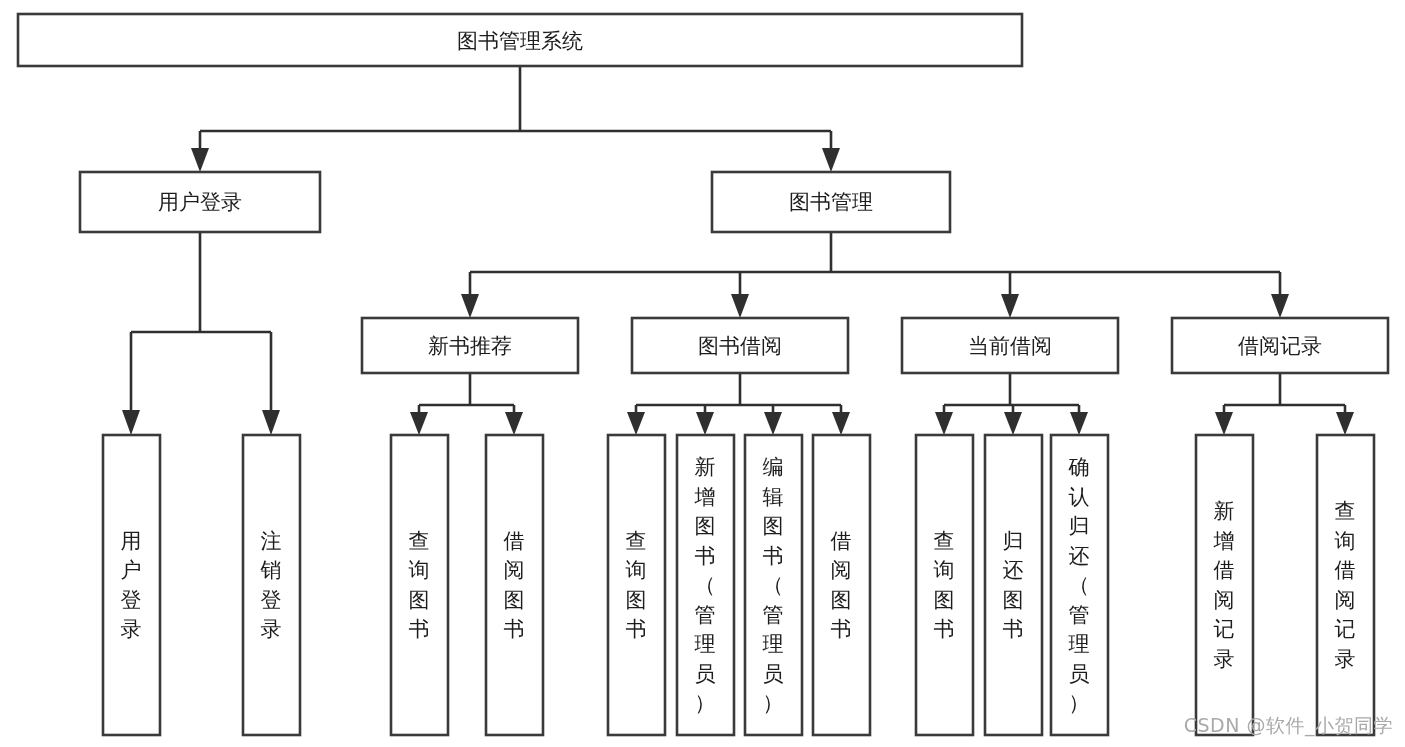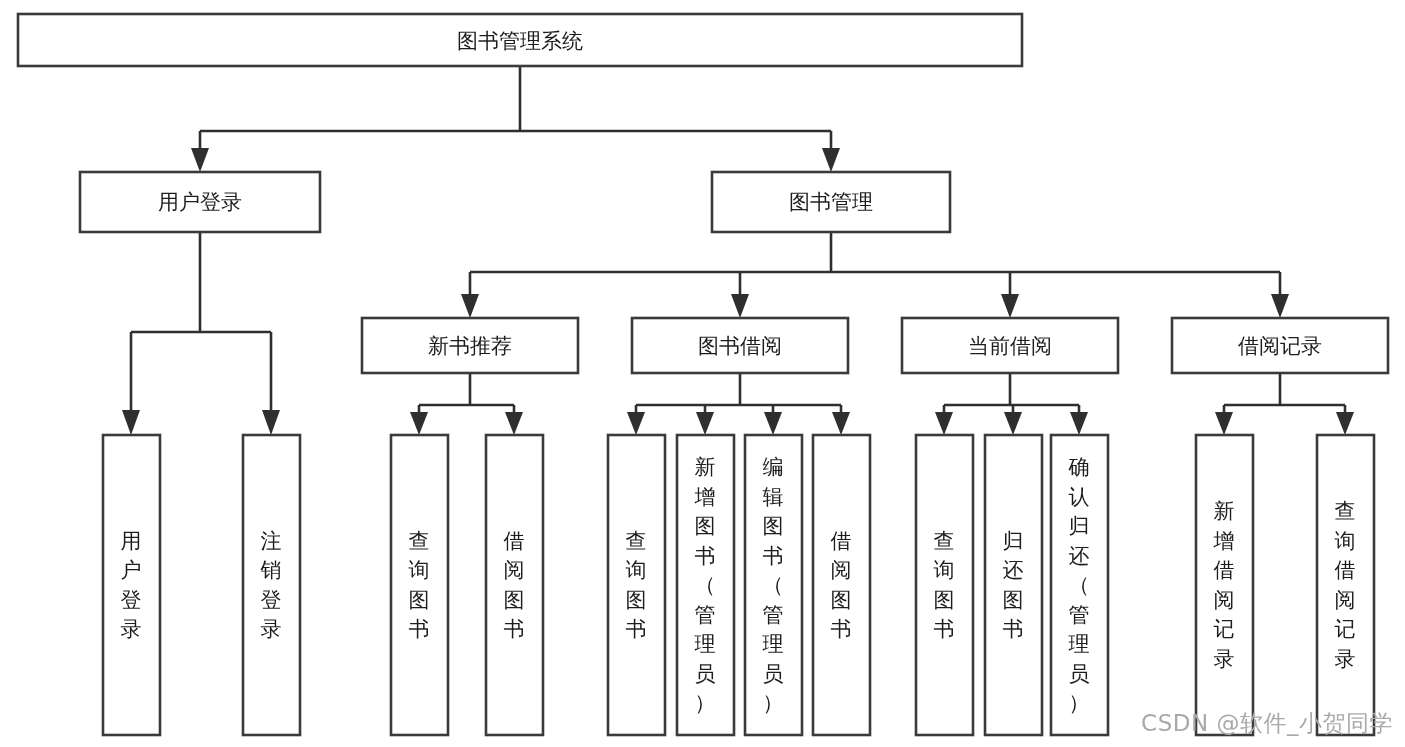--- a/index.html
+++ b/index.html
@@ -62,21 +62,21 @@
     text-anchor: middle;
   }
   .leaf-label tspan {
     font-family: "DejaVu Sans", "Liberation Sans", sans-serif;
   }
   .watermark-text {
     position: absolute;
     right: 12px;
     bottom: 8px;
     font-family: "DejaVu Sans", "Liberation Sans", sans-serif;
-    font-size: 23px;
+    font-size: 19px;
     color: #a9a9a9;
     letter-spacing: 0.5px;
     white-space: nowrap;
     pointer-events: none;
   }
 </style>
 </head>
 <body>
 
 <div id="diagram-root">

